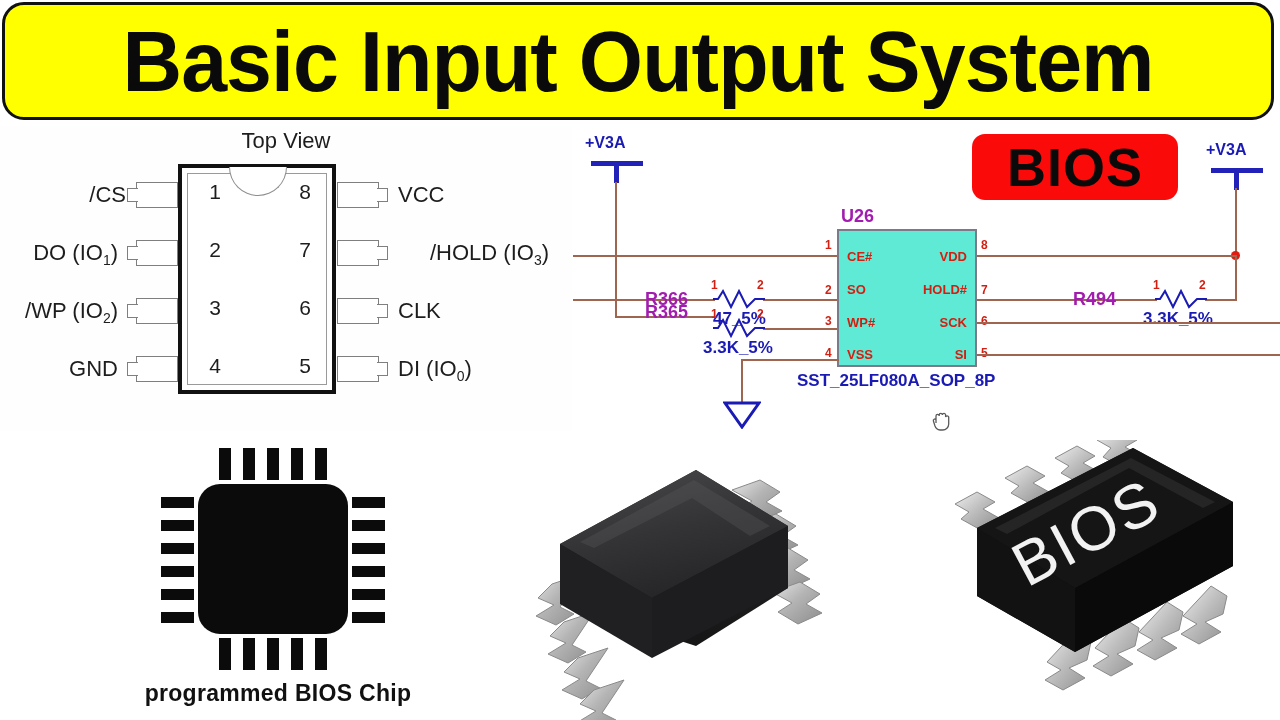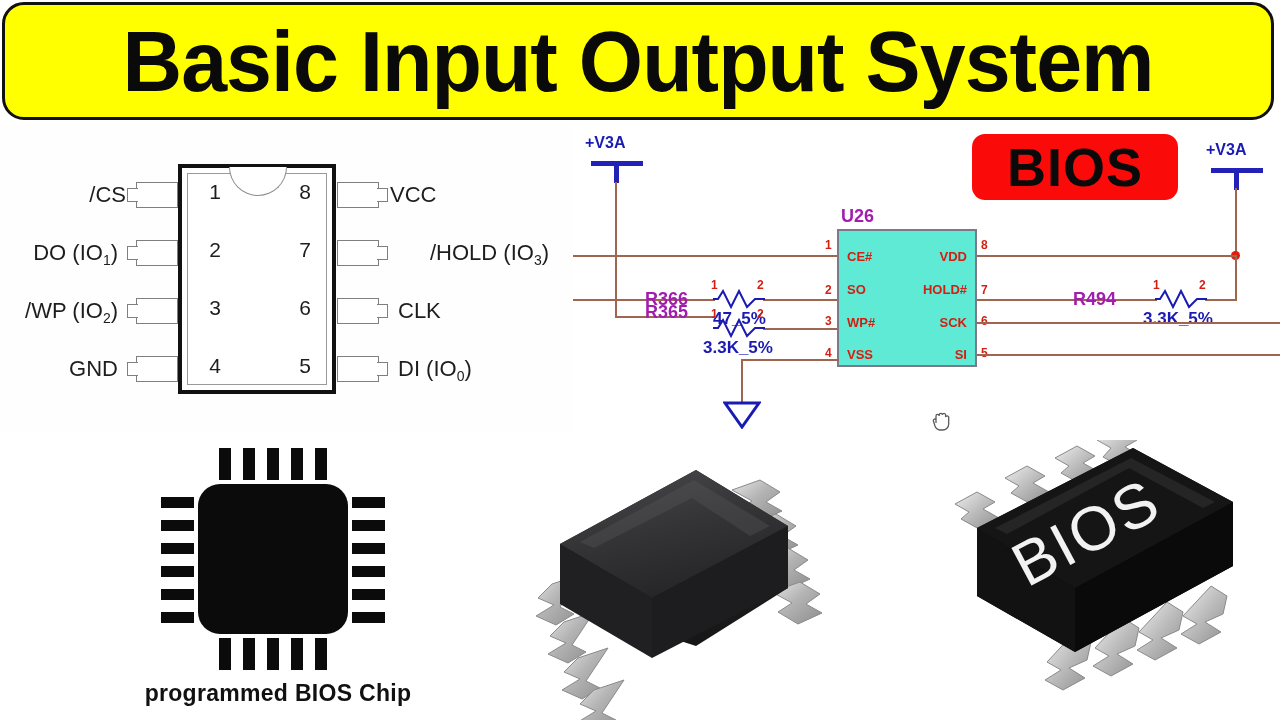--- a/index.html
+++ b/index.html
@@ -151,20 +151,21 @@
 <body>
 
 <div id="root">
 
   <div class="banner">
     <div class="banner-title">Basic Input Output System</div>
   </div>
 
   <div class="pinout-panel">
 
+    <div class="pinout-title">Top View</div>
 
     <div class="pkg-body">
       <div class="pkg-inner"></div>
       <div class="pkg-notch"></div>
     </div>
 
     <div class="pin-num" style="left:200px;top:54px;">1</div>
     <div class="pin-num" style="left:200px;top:112px;">2</div>
     <div class="pin-num" style="left:200px;top:170px;">3</div>
     <div class="pin-num" style="left:200px;top:228px;">4</div>
@@ -182,21 +183,21 @@
     <div class="lead right" style="left:337px;top:56px;"></div>
     <div class="lead right" style="left:337px;top:114px;"></div>
     <div class="lead right" style="left:337px;top:172px;"></div>
     <div class="lead right" style="left:337px;top:230px;"></div>
 
     <div class="pin-label l" style="left:0px;top:56px;width:118px;margin-left:8px;"><span>/CS</span></div>
     <div class="pin-label l" style="left:0px;top:114px;width:118px;"><span>DO (IO<sub>1</sub>)</span></div>
     <div class="pin-label l" style="left:0px;top:172px;width:118px;"><span>/WP (IO<sub>2</sub>)</span></div>
     <div class="pin-label l" style="left:0px;top:230px;width:118px;"><span>GND</span></div>
 
-    <div class="pin-label" style="left:390px;top:56px;"><span>VCC</span></div>
+    <div class="pin-label" style="left:398px;top:56px;"><span>VCC</span></div>
     <div class="pin-label" style="left:398px;top:114px;margin-left:32px;"><span>/HOLD (IO<sub>3</sub>)</span></div>
     <div class="pin-label" style="left:398px;top:172px;"><span>CLK</span></div>
     <div class="pin-label" style="left:398px;top:230px;"><span>DI (IO<sub>0</sub>)</span></div>
   </div>
 
   <div class="schem">
 
     <div class="bios-badge">
       <span>BIOS</span>
     </div>
@@ -277,20 +278,21 @@
     </svg>
     <div class="resnum" style="left:580px;top:152px;">1</div>
     <div class="resnum" style="left:626px;top:152px;">2</div>
     <div class="refdes" style="left:500px;top:163px;">R494</div>
     <div class="valtext" style="left:570px;top:183px;">3.3K_5%</div>
 
     <div class="wire h" style="left:404px;top:196px;width:303px;"></div>
 
     <div class="wire h" style="left:404px;top:228px;width:303px;"></div>
 
+    <div class="parttext" style="left:224px;top:245px;">SST_25LF080A_SOP_8P</div>
 
     <svg class="cursor-hand" width="22" height="24" viewBox="0 0 22 24">
       <path d="M5,15 L5,8 a1.6,1.6 0 0 1 3.2,0 L8.2,7 a1.6,1.6 0 0 1 3.2,0 L11.4,7 a1.6,1.6 0 0 1 3.2,0 L14.6,9 a1.6,1.6 0 0 1 3.1,0 L17.7,16 a6,6 0 0 1 -6,6 L9,22 a6,6 0 0 1 -5,-4 L2.4,13 a1.5,1.5 0 0 1 2.6,-1.4 z" fill="#ffffff" stroke="#5a5a5a" stroke-width="1.3"></path>
     </svg>
   </div>
 
   <div class="qfn-wrap">
     <div class="qfn-body"></div>
 
     <div class="qfn-pin" style="left:91px;top:12px;width:12px;height:32px;"></div>

